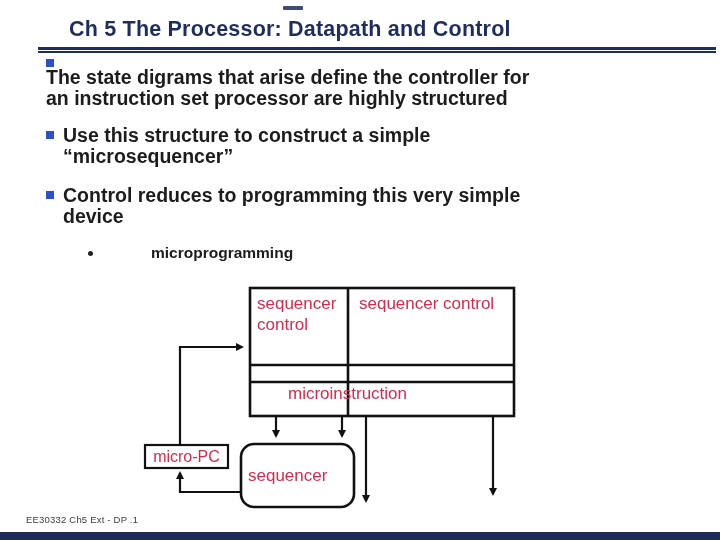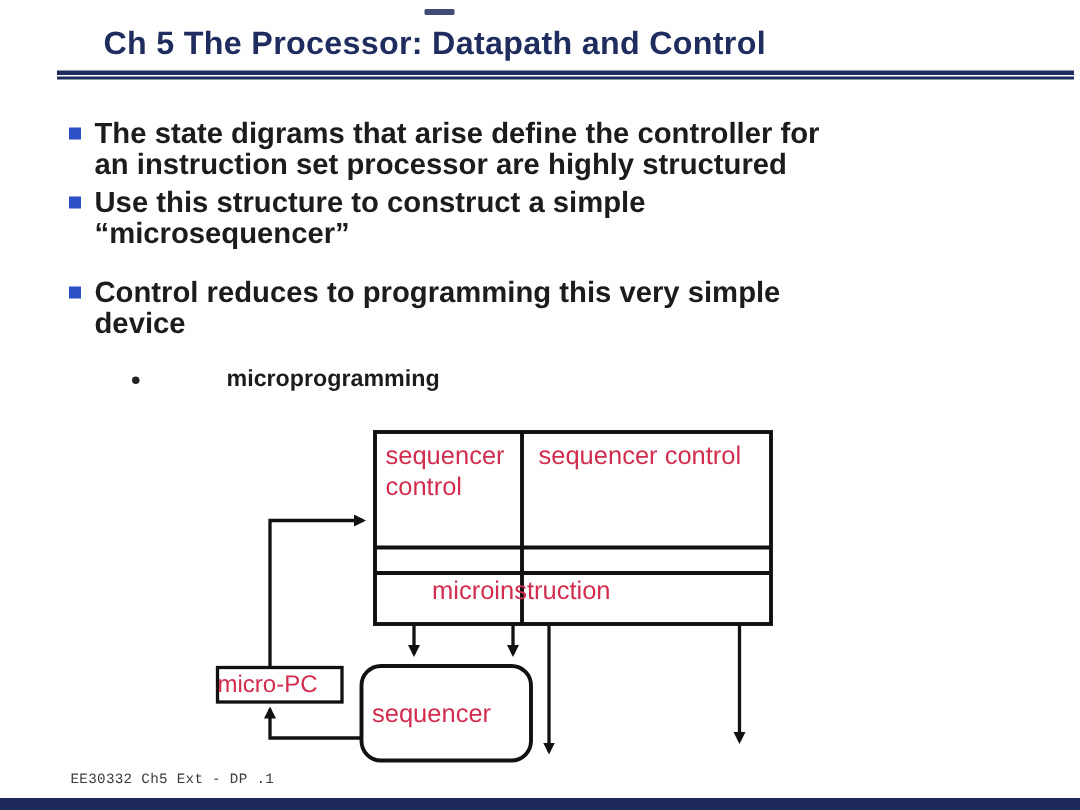--- a/index.html
+++ b/index.html
@@ -33,39 +33,39 @@
   }
   .bullet-item{left:46px;display:flex;align-items:flex-start;}
   .bullet-square{
     width:8px;height:8px;margin-top:6px;margin-right:9px;flex:0 0 auto;
     background:var(--bullet-blue);
   }
   .bullet-text{
     font-size:19.5px;line-height:21px;font-weight:bold;color:#1c1c1c;
     white-space:pre-line;
   }
-  .b1{top:79px;}  .b2{top:125px;}  .b3{top:185px;}
+  .b1{top:53px;flex-direction:column;}  .b2{top:125px;}  .b3{top:185px;}
   .sub-bullet-item{left:88px;top:243px;display:flex;align-items:flex-start;gap:48px;}
   .sub-dot{
     width:5px;height:5px;border-radius:50%;background:#222;
     margin-top:8px;margin-right:10px;flex:0 0 auto;
   }
   .sub-bullet-text{font-size:15.5px;line-height:19px;font-weight:bold;color:#1c1c1c;}
   svg.diagram{left:0;top:0;width:720px;height:540px;}
   .dlabel{
     color:var(--diagram-red);font-size:17px;line-height:21px;font-weight:normal;
     white-space:pre-line;
   }
   .lbl-seqctl{left:257px;top:293px;}
   .lbl-dpctl{left:359px;top:293px;white-space:nowrap;}
   .lbl-uinstr{left:288px;top:383px;white-space:nowrap;}
-  .lbl-upc{left:145px;top:446px;width:83px;font-size:16px;}
+  .lbl-upc{left:145px;top:446px;width:83px;text-align:center;font-size:16px;}
   .lbl-seq{left:248px;top:465px;white-space:nowrap;}
   .slide-footer{
-    left:47px;top:514px;font-size:9.5px;color:#3c3c3c;letter-spacing:0.2px;font-family:Liberation Mono, monospace;
+    left:26px;top:514px;font-size:9.5px;color:#3c3c3c;letter-spacing:0.2px;
   }
   .bottom-bar{
     left:0;bottom:0;width:720px;height:8px;background:var(--bottom-bar-navy);
   }
 </style>
 </head>
 <body>
 
 <div class="abs top-mark"></div>
 

